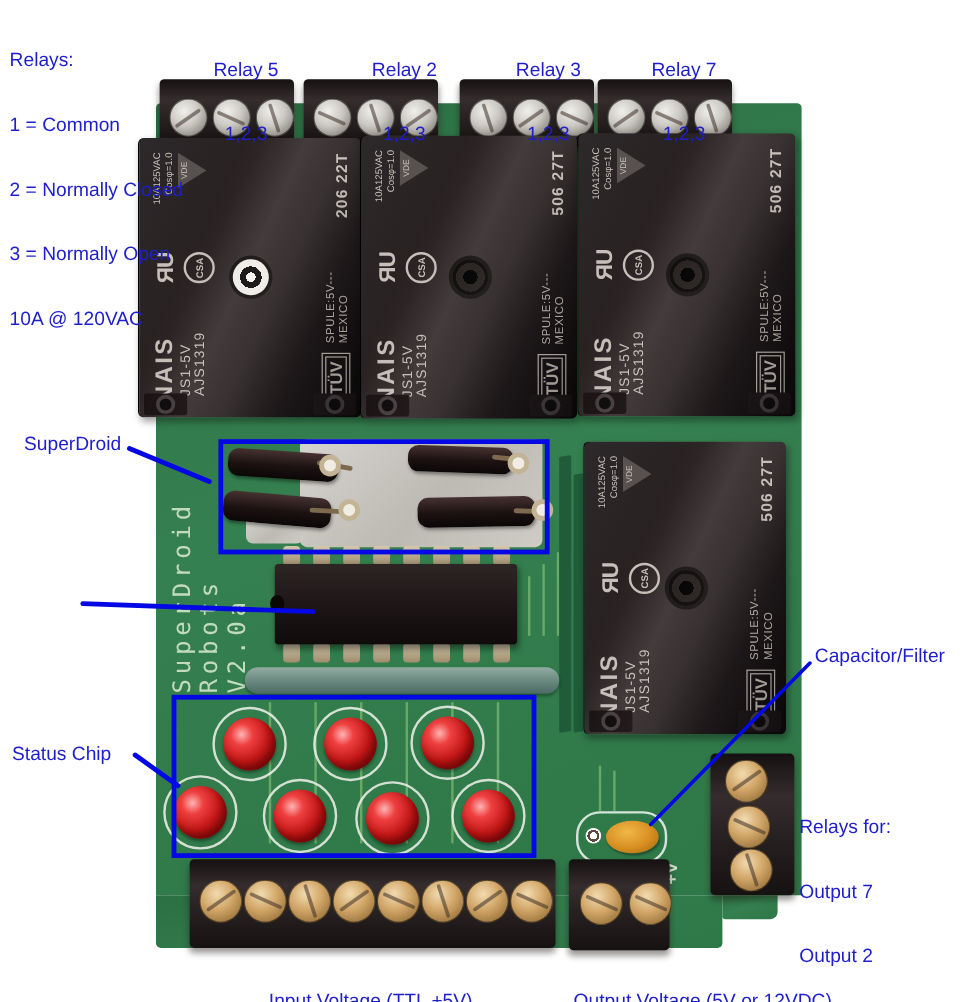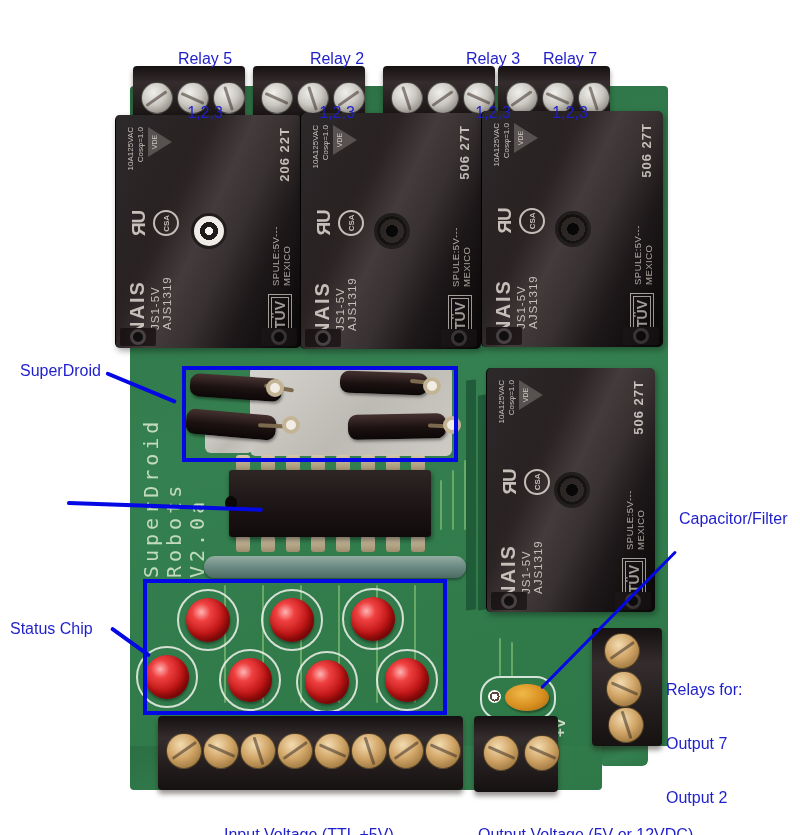--- a/index.html
+++ b/index.html
@@ -354,44 +354,51 @@
   <div class="capacitor"></div>
 
   <div class="cbox" style="left:182px;top:366px;width:268px;height:88px;"></div>
   <div class="cbox" style="left:143px;top:579px;width:296px;height:128px;"></div>
 
   <div class="cline" style="left:106px;top:371px;width:76px;transform:rotate(22.5deg);"></div>
   <div class="cline" style="left:67px;top:501px;width:196px;transform:rotate(2deg);"></div>
   <div class="cline" style="left:111px;top:626px;width:48px;transform:rotate(35.7deg);"></div>
   <div class="cline" style="left:676px;top:550px;width:192px;height:3px;transform:rotate(134.6deg);"></div>
 
+  <div class="ann" style="left:8px;top:6px;">
+    <div>Relays:</div>
+    <div>1 = Common</div>
+    <div>2 = Normally Closed</div>
+    <div>3 = Normally Open</div>
+    <div>10A @ 120VAC</div>
+  </div>
 
   <div class="ann rlabel" style="left:205px;top:14px;">
     <div>Relay 5</div>
     <div>1,2,3</div>
   </div>
   <div class="ann rlabel" style="left:337px;top:14px;">
     <div>Relay 2</div>
     <div>1,2,3</div>
   </div>
-  <div class="ann rlabel" style="left:457px;top:14px;margin-left:36px;">
+  <div class="ann rlabel" style="left:457px;top:14px;">
     <div>Relay 3</div>
     <div>1,2,3</div>
   </div>
   <div class="ann rlabel" style="left:570px;top:14px;">
     <div>Relay 7</div>
     <div>1,2,3</div>
   </div>
 
   <div class="ann" style="left:20px;top:362px;">SuperDroid</div>
 
 
   <div class="ann" style="left:10px;top:620px;">Status Chip</div>
 
-  <div class="ann" style="left:679px;top:510px;">Capacitor/Filter</div>
+  <div class="ann" style="left:679px;top:539px;">Capacitor/Filter</div>
 
   <div class="ann" style="left:666px;top:645px;">
     <div>Relays for:</div>
     <div>Output 7</div>
     <div>Output 2</div>
     
   </div>
 
   <div class="ann" style="left:224px;top:790px;">
     <div>Input Voltage (TTL +5V)</div>

